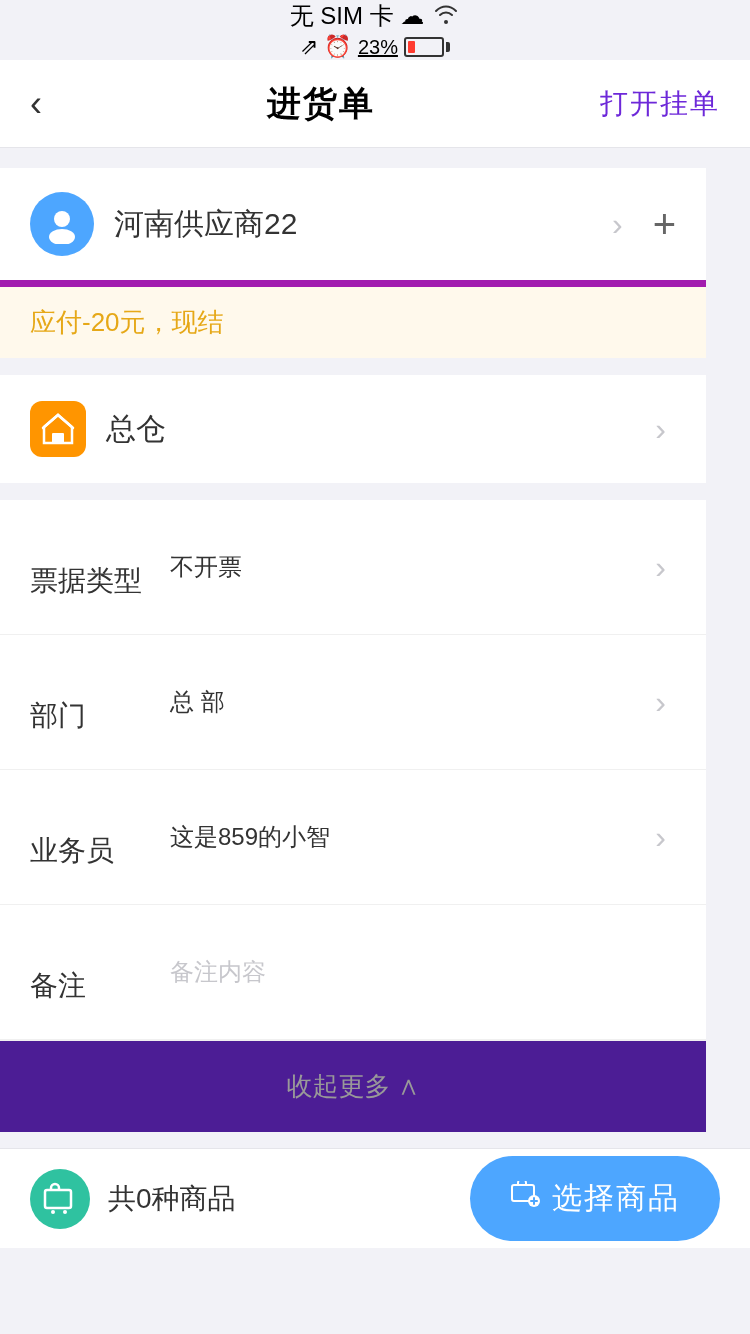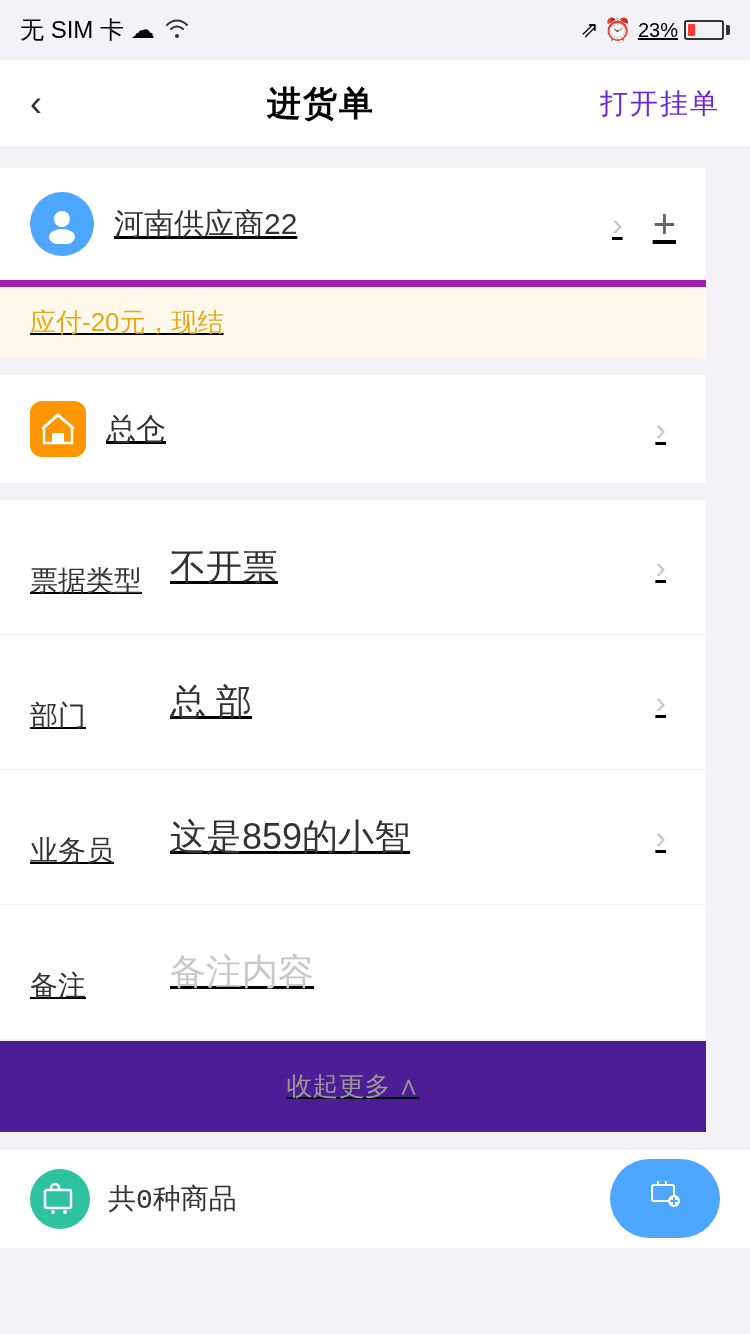--- a/index.html
+++ b/index.html
@@ -16,20 +16,21 @@
     .status-bar {
       width: 750px;
       height: 60px;
       background: #f2f2f7;
       display: flex;
       align-items: center;
       justify-content: space-between;
       padding: 0 20px;
       font-size: 24px;
       font-weight: 500;
+      flex-direction: column;
     }
     .status-left {
       display: flex;
       align-items: center;
       gap: 8px;
       font-size: 24px;
     }
     .status-center {
       font-size: 28px;
       font-weight: 600;
@@ -103,21 +104,20 @@
     
     .section-gap {
       height: 20px;
       background: #f2f2f7;
     }
 
     
     .card {
       background: #fff;
       width: 706px;
-      text-decoration: underline;
     }
 
     
     .supplier-row {
       display: flex;
       align-items: center;
       padding: 24px 30px;
       background: #fff;
       border-bottom: none;
     }
@@ -211,21 +211,21 @@
     }
     .form-label {
       font-size: 28px;
       color: #333;
       width: 130px;
       flex-shrink: 0;
       margin-top: 28px;
     }
     .form-value {
       flex: 1;
-      font-size: 36px;
+      font-size: 24px;
       color: #333;
       padding-left: 10px;
     }
     .form-value.placeholder {
       color: #c7c7cc;
     }
 
     
     .collapse-row {
       background: #4c1d95;
@@ -267,21 +267,20 @@
       flex-shrink: 0;
     }
     .cart-icon-wrap svg {
       width: 34px;
       height: 34px;
       fill: #fff;
     }
     .product-count {
       font-size: 28px;
       color: #333;
-      font-family: Liberation Mono, monospace;
     }
     .select-btn {
       background: #4da6ff;
       color: #fff;
       font-size: 30px;
       padding: 22px 40px;
       border-radius: 50px;
       cursor: pointer;
       display: flex;
       align-items: center;
@@ -412,16 +411,17 @@
   </div>
   <div class="select-btn">
     <span class="select-btn-icon">
       <svg width="30" height="28" viewBox="0 0 30 28" fill="none">
         <rect x="2" y="4" width="22" height="16" rx="2" stroke="#fff" stroke-width="2" fill="none"></rect>
         <path d="M8 4V2a4 4 0 0 1 8 0v2" stroke="#fff" stroke-width="2" fill="none"></path>
         <circle cx="24" cy="20" r="6" fill="#fff"></circle>
         <path d="M21 20h6M24 17v6" stroke="#4da6ff" stroke-width="2" stroke-linecap="round"></path>
       </svg>
     </span>
+    <span>选择商品</span>
   </div>
 </div>
 
 <div class="page-bg"></div>
 
 </body></html>

